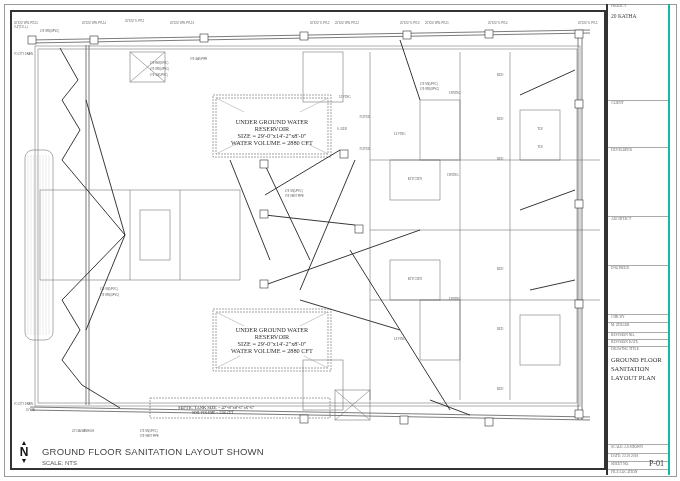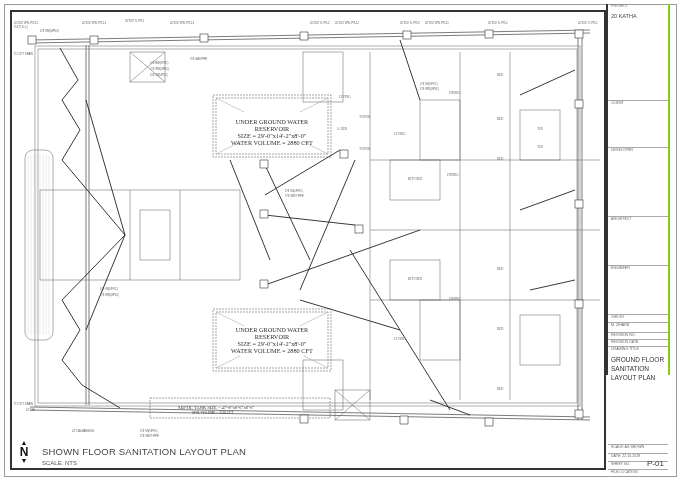--- a/index.html
+++ b/index.html
@@ -1,19 +1,19 @@
 <!DOCTYPE html>
 <html><head>
 <meta charset="utf-8">
 <style>
   html,body{margin:0;padding:0;background:#fff;}
   body{width:680px;height:481px;position:relative;overflow:hidden;font-family:"Liberation Sans",sans-serif;color:#222;}
   .sheet{position:absolute;left:4px;top:4px;width:671px;height:471px;border:1px solid #9a9a9a;background:#fff;}
   .frame{position:absolute;left:10px;top:10px;width:596px;height:460px;border:2px solid #333;box-sizing:border-box;}
-  .tb{position:absolute;left:606px;top:4px;width:64px;height:371px;border-left:2px solid #333;border-right:2px solid #84cc16;box-sizing:border-box;}
+  .tb{position:absolute;left:606px;top:4px;width:64px;height:471px;border-left:2px solid #333;border-right:2px solid #14b8a6;box-sizing:border-box;font-family:Liberation Serif, serif;}
   .tb .row{position:absolute;left:0;right:0;border-top:1px solid #aaa;font-size:3.6px;color:#666;padding-left:3px;line-height:5px;}
   .tb .big{font-size:5.5px;color:#444;}
   .tb .title{font-size:6.5px;color:#333;line-height:8px;}
   .tb .sheetno{position:absolute;right:4px;font-size:8px;color:#333;}
   svg.plan{position:absolute;left:12px;top:12px;}
   .lbl{font-family:"Liberation Serif",serif;fill:#333;}
   .bottom-title{position:absolute;left:42px;top:446px;font-size:9.5px;color:#444;letter-spacing:0.2px;}
   .bottom-scale{position:absolute;left:42px;top:460px;font-size:6px;color:#555;}
   .north{position:absolute;left:17px;top:440px;width:14px;text-align:center;}
   .north .n{font-size:12px;font-weight:bold;color:#111;line-height:12px;display:block;}
@@ -211,21 +211,21 @@
   <text class="tiny" x="14" y="405">TO CITY DRAIN</text>
   <text class="tiny" x="26" y="411">10" DIA</text>
   <text class="tiny" x="72" y="432">24" DIA MANHOLE</text>
 </svg>
 
 <div class="north">
   <span class="a">▲</span>
   <span class="n">N</span>
   <span class="a">▼</span>
 </div>
-<div class="bottom-title">SHOWN FLOOR SANITATION LAYOUT PLAN</div>
+<div class="bottom-title">GROUND FLOOR SANITATION LAYOUT SHOWN</div>
 <div class="bottom-scale">SCALE: NTS</div>
 
 <div class="tb">
   <div class="row" style="top:0;border-top:none;">PROJECT</div>
   <div class="row big" style="top:10px;border-top:none;">20 KATHA</div>
   <div class="row" style="top:96px;">CLIENT</div>
   <div class="row" style="top:143px;">DEVELOPER</div>
   <div class="row" style="top:212px;">ARCHITECT</div>
   <div class="row" style="top:261px;">ENGINEER</div>
   <div class="row" style="top:310px;">CHK BY</div>

